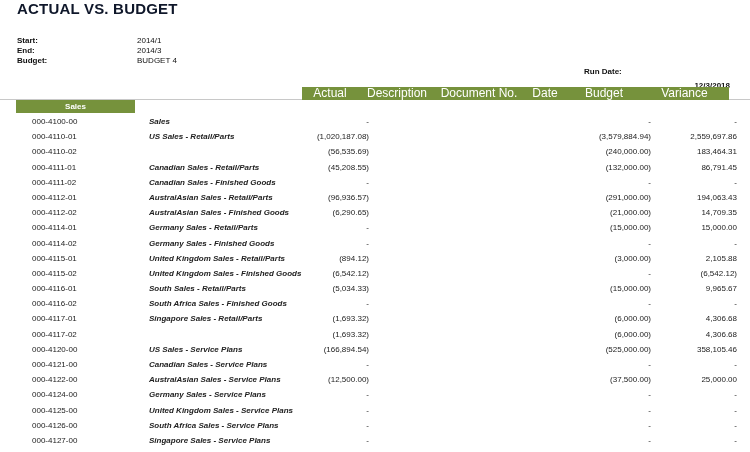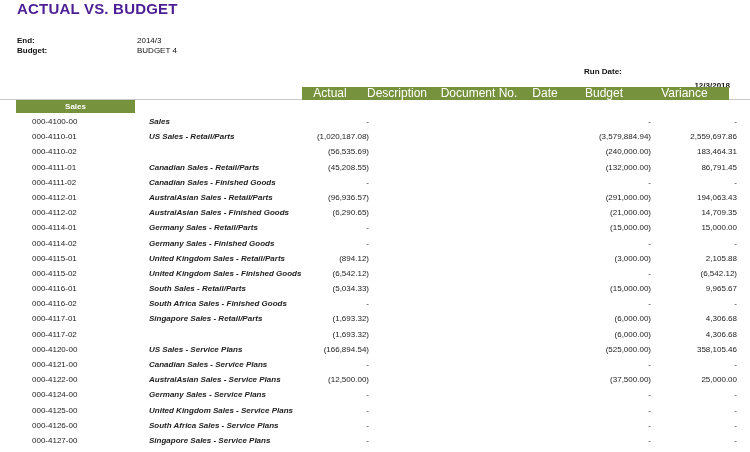--- a/index.html
+++ b/index.html
@@ -3,21 +3,21 @@
   <meta charset="utf-8">
   <style>
     html, body { margin: 0; padding: 0; background: #ffffff; }
     body {
       width: 750px; height: 452px; position: relative; overflow: hidden;
       font-family: "Liberation Sans", "DejaVu Sans", sans-serif;
       color: #222222;
     }
     .title {
       position: absolute; left: 17px; top: 0px;
-      font-size: 15px; font-weight: bold; color: #4c1d95;
+      font-size: 15px; font-weight: bold; color: #0f172a;
       letter-spacing: 0.2px;
     }
     .params { position: absolute; left: 17px; top: 36px; font-size: 8px; line-height: 10px; }
     .param-row { display: flex; height: 10px; }
     .param-label { width: 120px; font-weight: bold; color: #111; }
     .param-value { color: #111; }
     .rundate-label { position: absolute; left: 584px; top: 67px; font-size: 8px; font-weight: bold; color: #111; }
     .rundate-value { position: absolute; left: 640px; width: 90px; top: 81px; font-size: 8px; font-weight: bold; text-align: right; color: #111; }
     .gray-line { position: absolute; left: 0; top: 99px; width: 750px; height: 1px; background: #c8c8c8; }
     .col-header {
@@ -38,20 +38,24 @@
     .row .budget { position: absolute; left: 540px; width: 99px; text-align: right; color: #222; }
     .row .variance { position: absolute; left: 640px; width: 85px; text-align: right; color: #222; }
   </style>
 </head>
 <body>
 
 <div class="title">ACTUAL VS. BUDGET</div>
 
 <div class="params">
   <div class="param-row">
+    <span class="param-label">Start:</span>
+    <span class="param-value">2014/1</span>
+  </div>
+  <div class="param-row">
     <span class="param-label">End:</span>
     <span class="param-value">2014/3</span>
   </div>
   <div class="param-row">
     <span class="param-label">Budget:</span>
     <span class="param-value">BUDGET 4</span>
   </div>
 </div>
 
 <div class="rundate-label">Run Date:</div>

